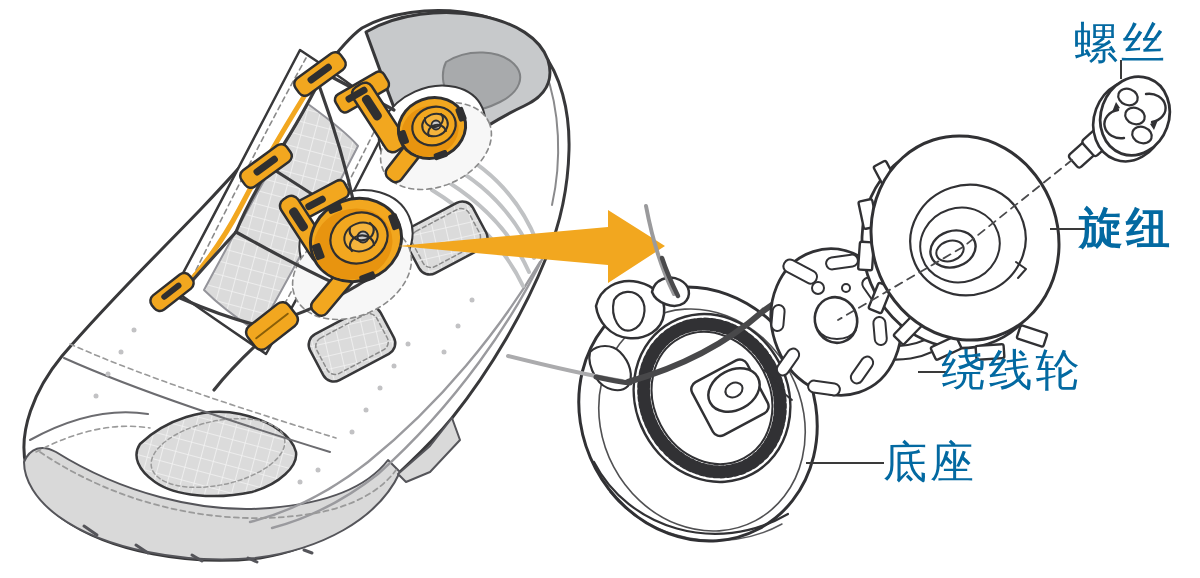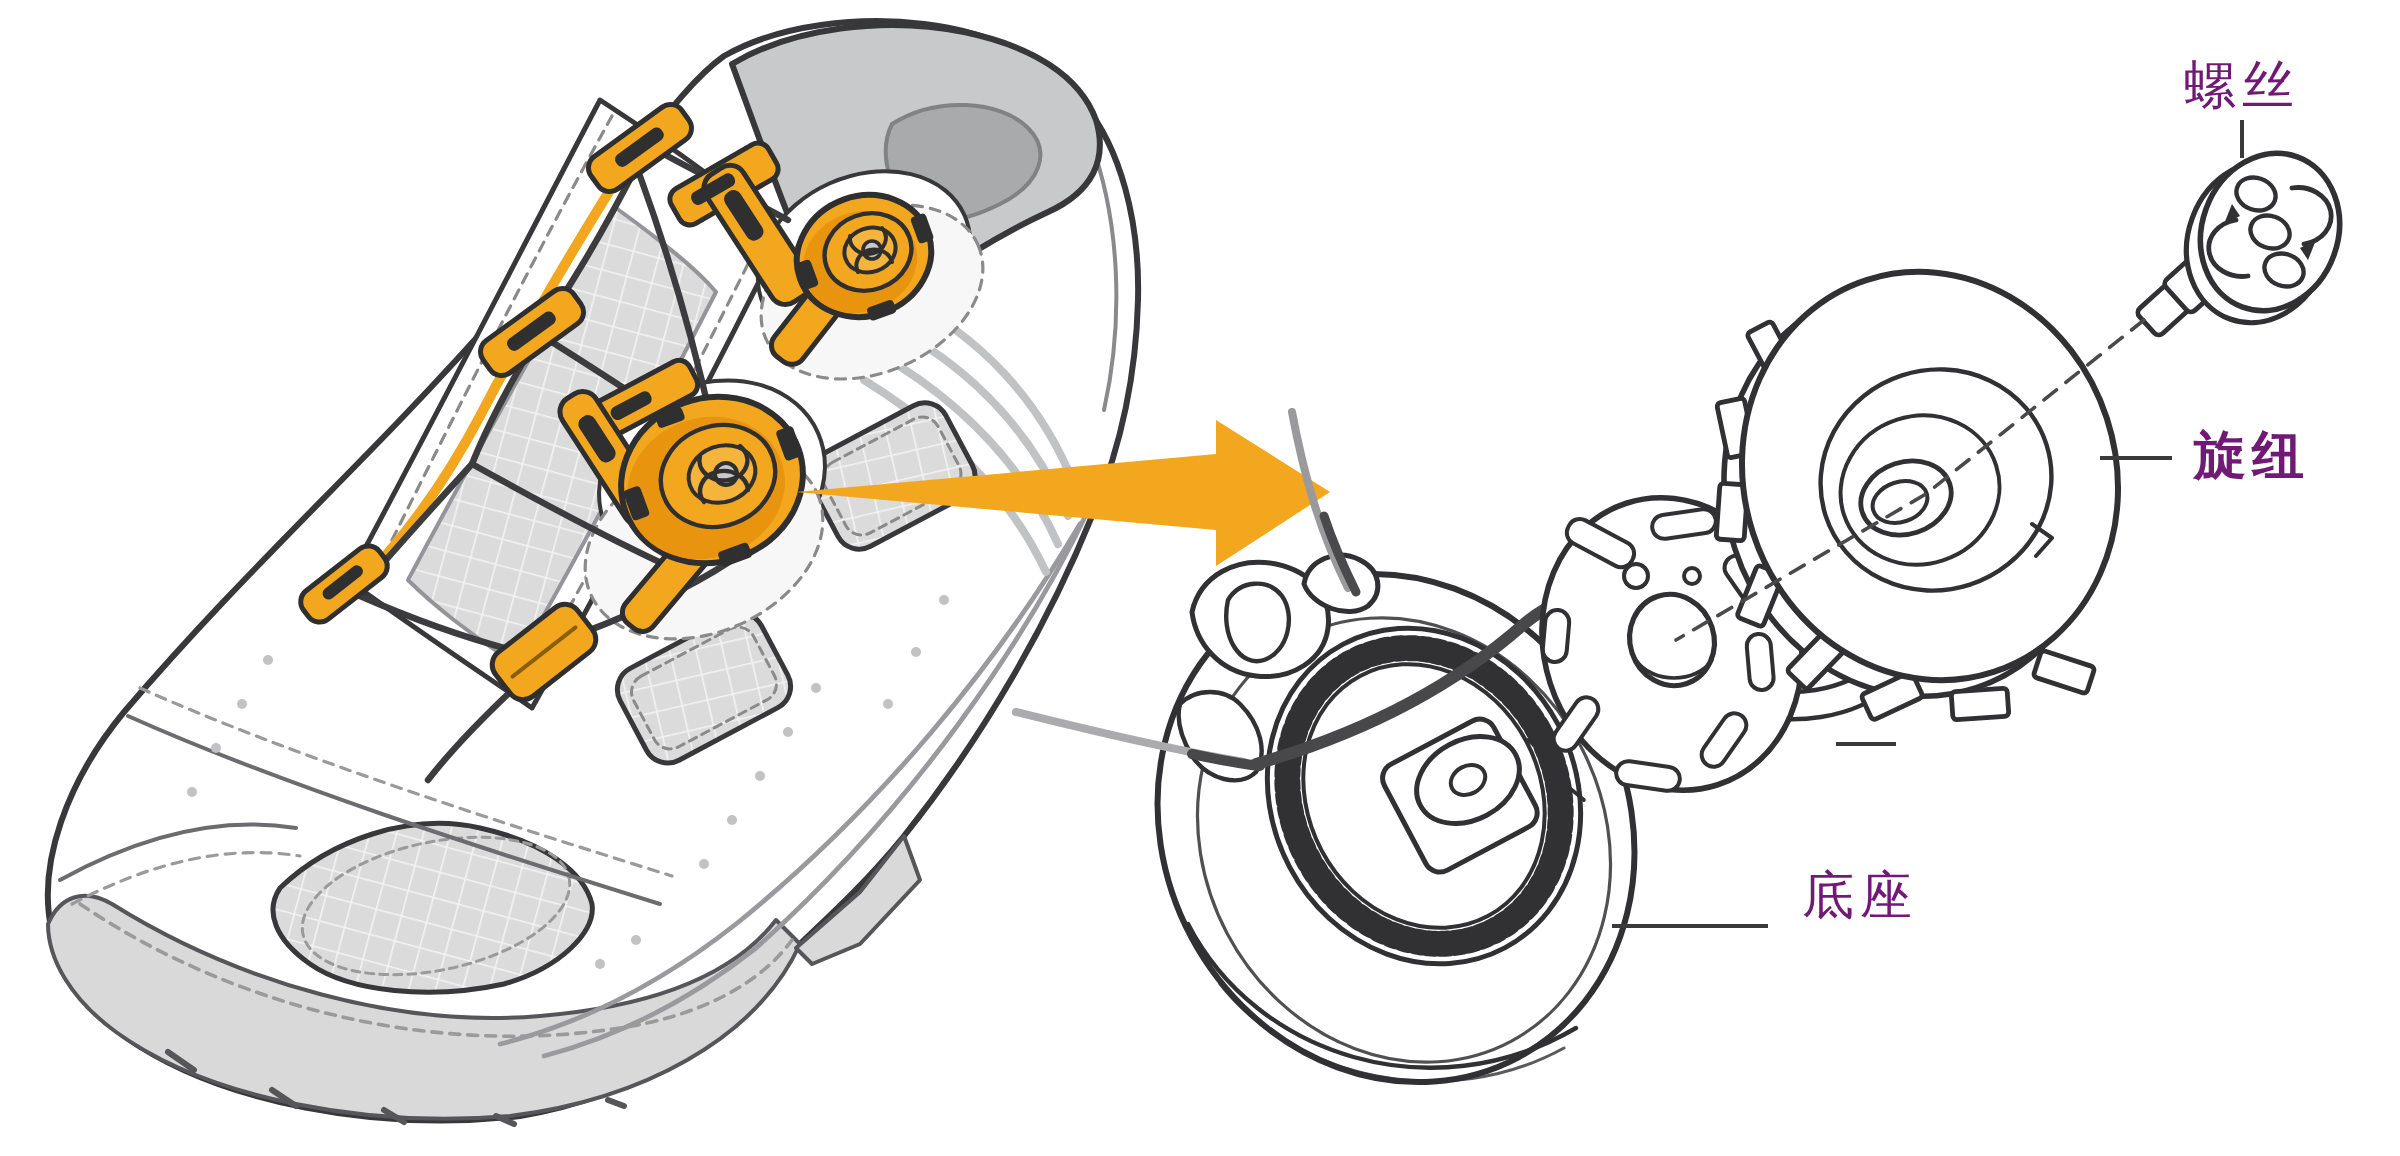--- a/index.html
+++ b/index.html
@@ -1,24 +1,24 @@
 <!DOCTYPE html>
 <html><head>
 <meta charset="utf-8">
 <style>
   html,body{margin:0;padding:0;background:#ffffff;}
   .canvas{position:relative;width:1200px;height:578px;background:#ffffff;overflow:hidden;
           font-family:"Liberation Serif","DejaVu Serif",serif;}
   .canvas svg{position:absolute;left:0;top:0;}
-  .part-label{position:absolute;transform:translate(-50%,-50%);font-size:26px;color:#701a75;
+  .part-label{position:absolute;transform:translate(-50%,-50%);font-size:44px;color:#0369a1;
               letter-spacing:3px;white-space:nowrap;font-weight:500;}
   .lbl-screw{left:1121px;top:43px;}
   .lbl-knob{left:1126px;top:228px;font-weight:bold;}
   .lbl-spool{left:1012px;top:370px;}
-  .lbl-base{left:930px;top:448px;}
+  .lbl-base{left:930px;top:462px;}
 </style>
 </head>
 <body>
 
 <div class="canvas">
 <svg width="1200" height="578" viewBox="0 0 1200 578">
   <defs>
     <pattern id="mesh" width="13" height="13" patternUnits="userSpaceOnUse" patternTransform="rotate(15)">
       <rect width="13" height="13" fill="#DBDBDB"></rect>
       <path d="M0 0H13M0 0V13" stroke="#F3F3F3" stroke-width="1.6" fill="none"></path>
@@ -291,14 +291,15 @@
   <g stroke="#3a3a3a" stroke-width="2">
     <path d="M 1121,60 L 1121,79"></path>
     <path d="M 1050,229 L 1086,229"></path>
     <path d="M 918,372 L 948,372"></path>
     <path d="M 806,463 L 884,463"></path>
   </g>
 </svg>
 
   <div class="part-label lbl-screw">螺丝</div>
   <div class="part-label lbl-knob">旋纽</div>
+  <div class="part-label lbl-spool">绕线轮</div>
   <div class="part-label lbl-base">底座</div>
 </div>
 
 </body></html>

